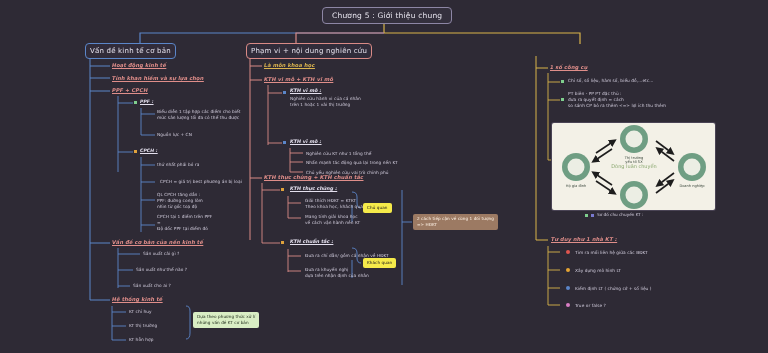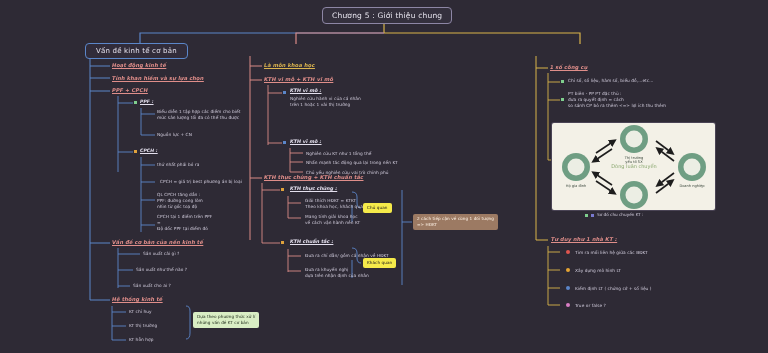--- a/index.html
+++ b/index.html
@@ -14,21 +14,21 @@
   svg.wires{position:absolute;left:0;top:0;width:768px;height:353px;pointer-events:none;}
 
   
   .node{position:absolute;white-space:nowrap;}
   .rootbox{
     background:#34303d;border:1px solid #8d86a5;border-radius:4px;
     color:#e9e6f0;font-size:7.5px;padding:3px 9px;letter-spacing:.2px;
   }
   .branchbox{
     background:#312c3a;border-radius:4px;color:#e6e3ee;
-    font-size:7px;padding:3px 10px;letter-spacing:.2px;
+    font-size:7px;padding:3px 4px;letter-spacing:.2px;
   }
   .b-blue{border:1px solid #5b86c9;}
   .b-pink{border:1px solid #d98a86;}
   .b-yellow{border:1px solid #d9b44a;}
 
   
   .head{
     position:absolute;font-size:5.2px;font-style:italic;font-weight:bold;
     text-decoration:underline;white-space:nowrap;letter-spacing:.1px;
   }
@@ -187,20 +187,21 @@
   <div class="leaf" style="left:136px;top:267px;">Sản xuất như thế nào ?</div>
   <div class="leaf" style="left:133px;top:283px;">Sản xuất cho ai ?</div>
 
   <div class="head h-pink" style="left:112px;top:296px;">Hệ thống kinh tế</div>
   <div class="leaf" style="left:129px;top:309px;">KT chỉ huy</div>
   <div class="leaf" style="left:129px;top:323px;">KT thị trường</div>
   <div class="leaf" style="left:129px;top:337px;">KT hỗn hợp</div>
   <div class="sticky sticky-green" style="left:193px;top:312px;">Dựa theo phương thức xử lí
 những vấn đề KT cơ bản</div>
 
+  <div class="node branchbox b-pink" style="left:246px;top:43px;">Phạm vi + nội dung nghiên cứu</div>
 
   <div class="head h-yellow" style="left:264px;top:62px;">Là môn khoa học</div>
   <div class="head h-pink" style="left:264px;top:76px;">KTH vi mô + KTH vĩ mô</div>
 
   <div class="sq" style="left:283px;top:91px;background:#5b86c9;"></div>
   <div class="leaf bold" style="left:290px;top:88px;">KTH vi mô :</div>
   <div class="leaf multi" style="left:290px;top:96px;">Nghiên cứu hành vi của cá nhân
 trên 1 hoặc 1 vài thị trường</div>
 
   <div class="sq" style="left:283px;top:141px;background:#5b86c9;"></div>

